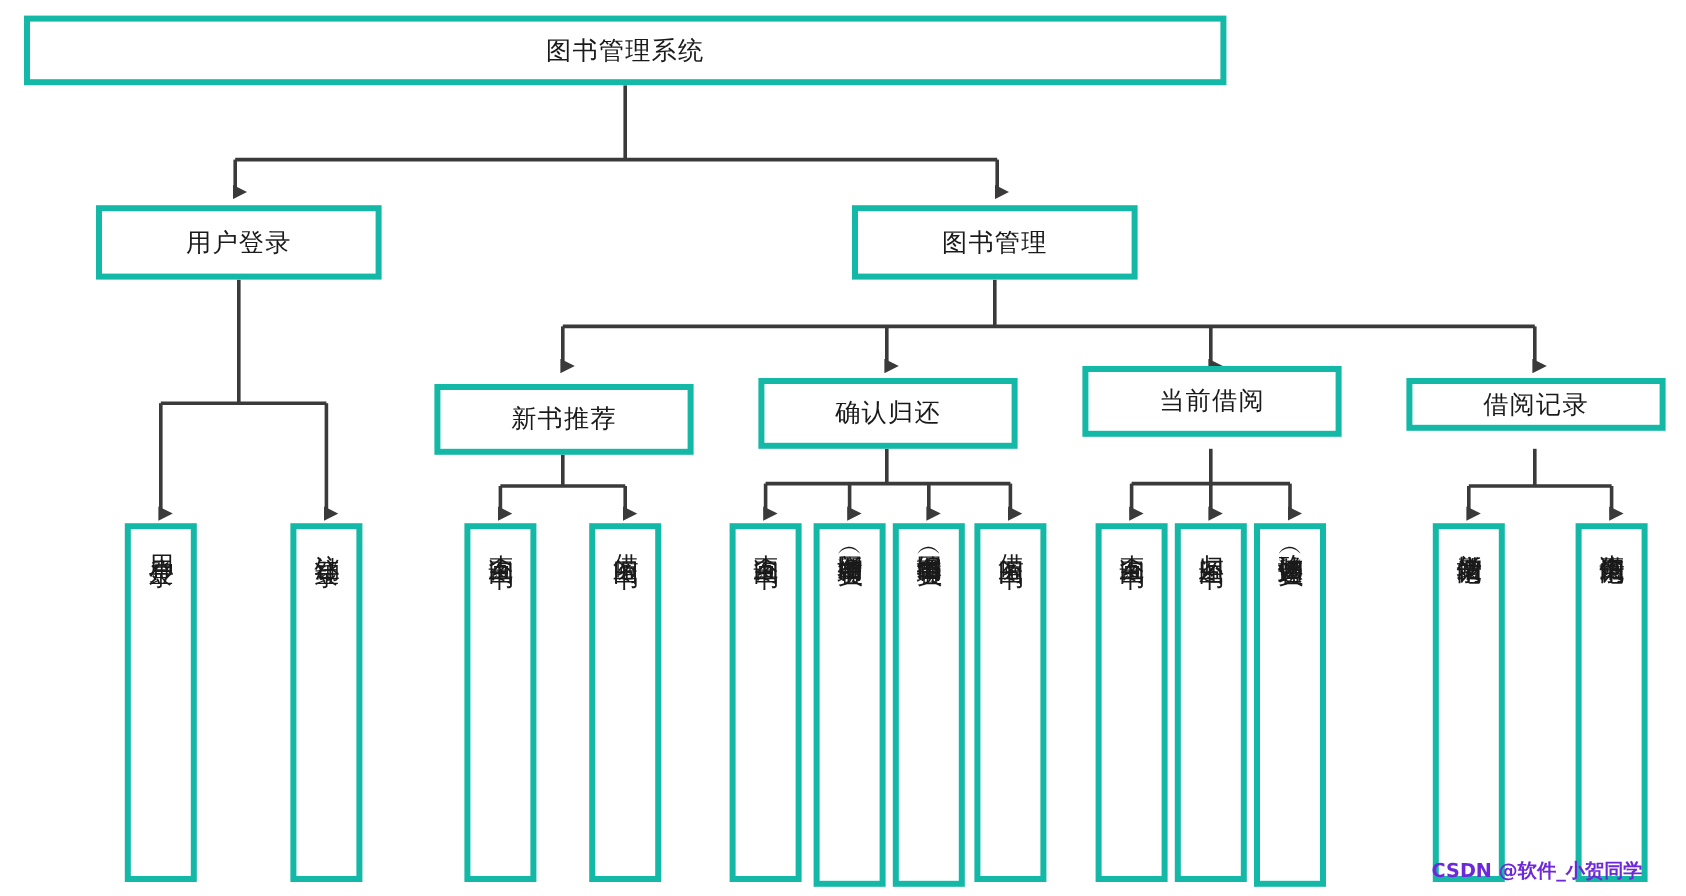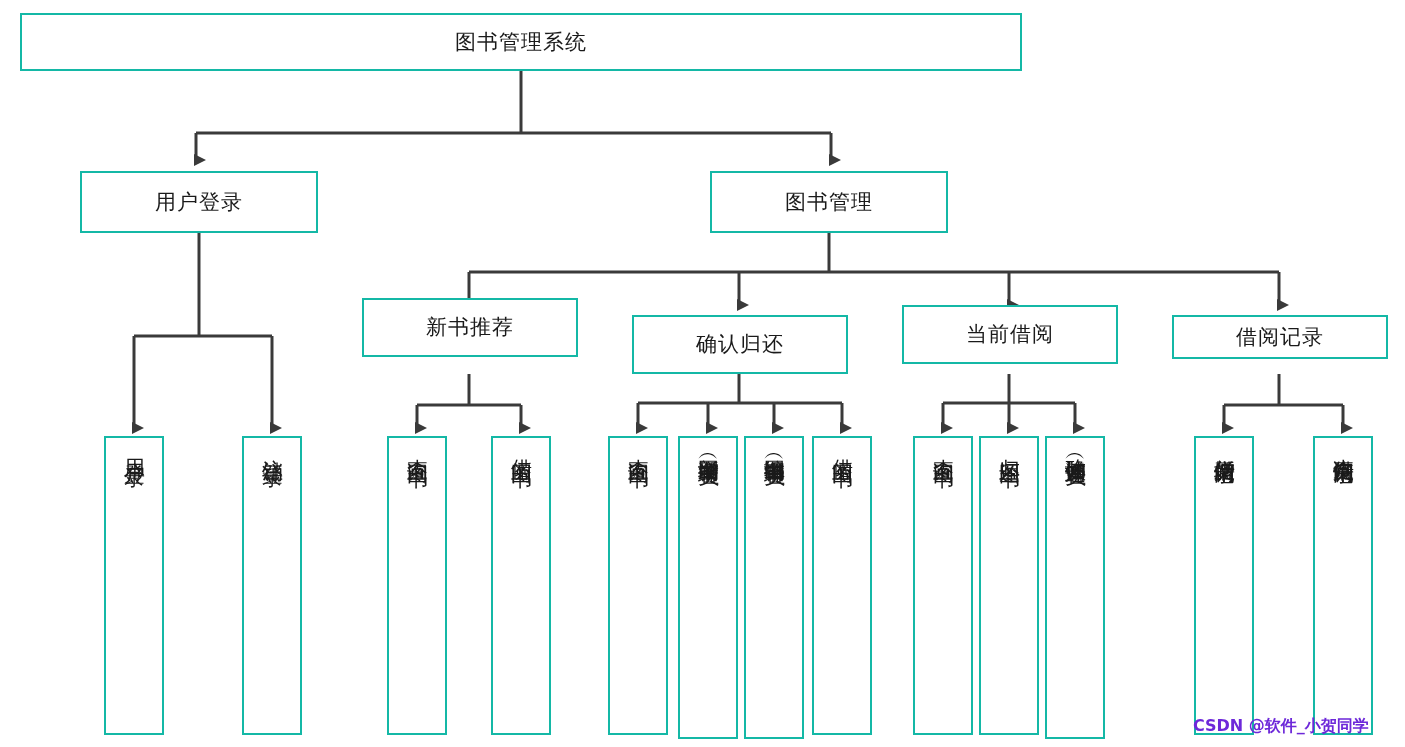--- a/index.html
+++ b/index.html
@@ -23,21 +23,21 @@
     left: 0;
     top: 0;
     width: 1405px;
     height: 747px;
     pointer-events: none;
   }
   .node {
     position: absolute;
     box-sizing: border-box;
     background: #ffffff;
-    border: 2px solid #14b8a6;
+    border: 5px solid #14b8a6;
     display: flex;
     align-items: center;
     justify-content: center;
     color: #1a1a1a;
     z-index: 2;
   }
   .node .label {
     font-size: 21px;
     line-height: 1.18;
     letter-spacing: 1px;
@@ -130,21 +130,21 @@
     <span class="label">图书管理系统</span>
   </div>
 
   <div class="node" style="left:80px; top:171px; width:238px; height:62px;">
     <span class="label">用户登录</span>
   </div>
   <div class="node" style="left:710px; top:171px; width:238px; height:62px;">
     <span class="label">图书管理</span>
   </div>
 
-  <div class="node" style="left:362px; top:298px; width:216px; height:59px;">
+  <div class="node" style="left:362px; top:320px; width:216px; height:59px;">
     <span class="label">新书推荐</span>
   </div>
   <div class="node" style="left:632px; top:315px; width:216px; height:59px;">
     <span class="label">确认归还</span>
   </div>
   <div class="node" style="left:902px; top:305px; width:216px; height:59px;">
     <span class="label">当前借阅</span>
   </div>
   <div class="node" style="left:1172px; top:315px; width:216px; height:44px;">
     <span class="label">借阅记录</span>

